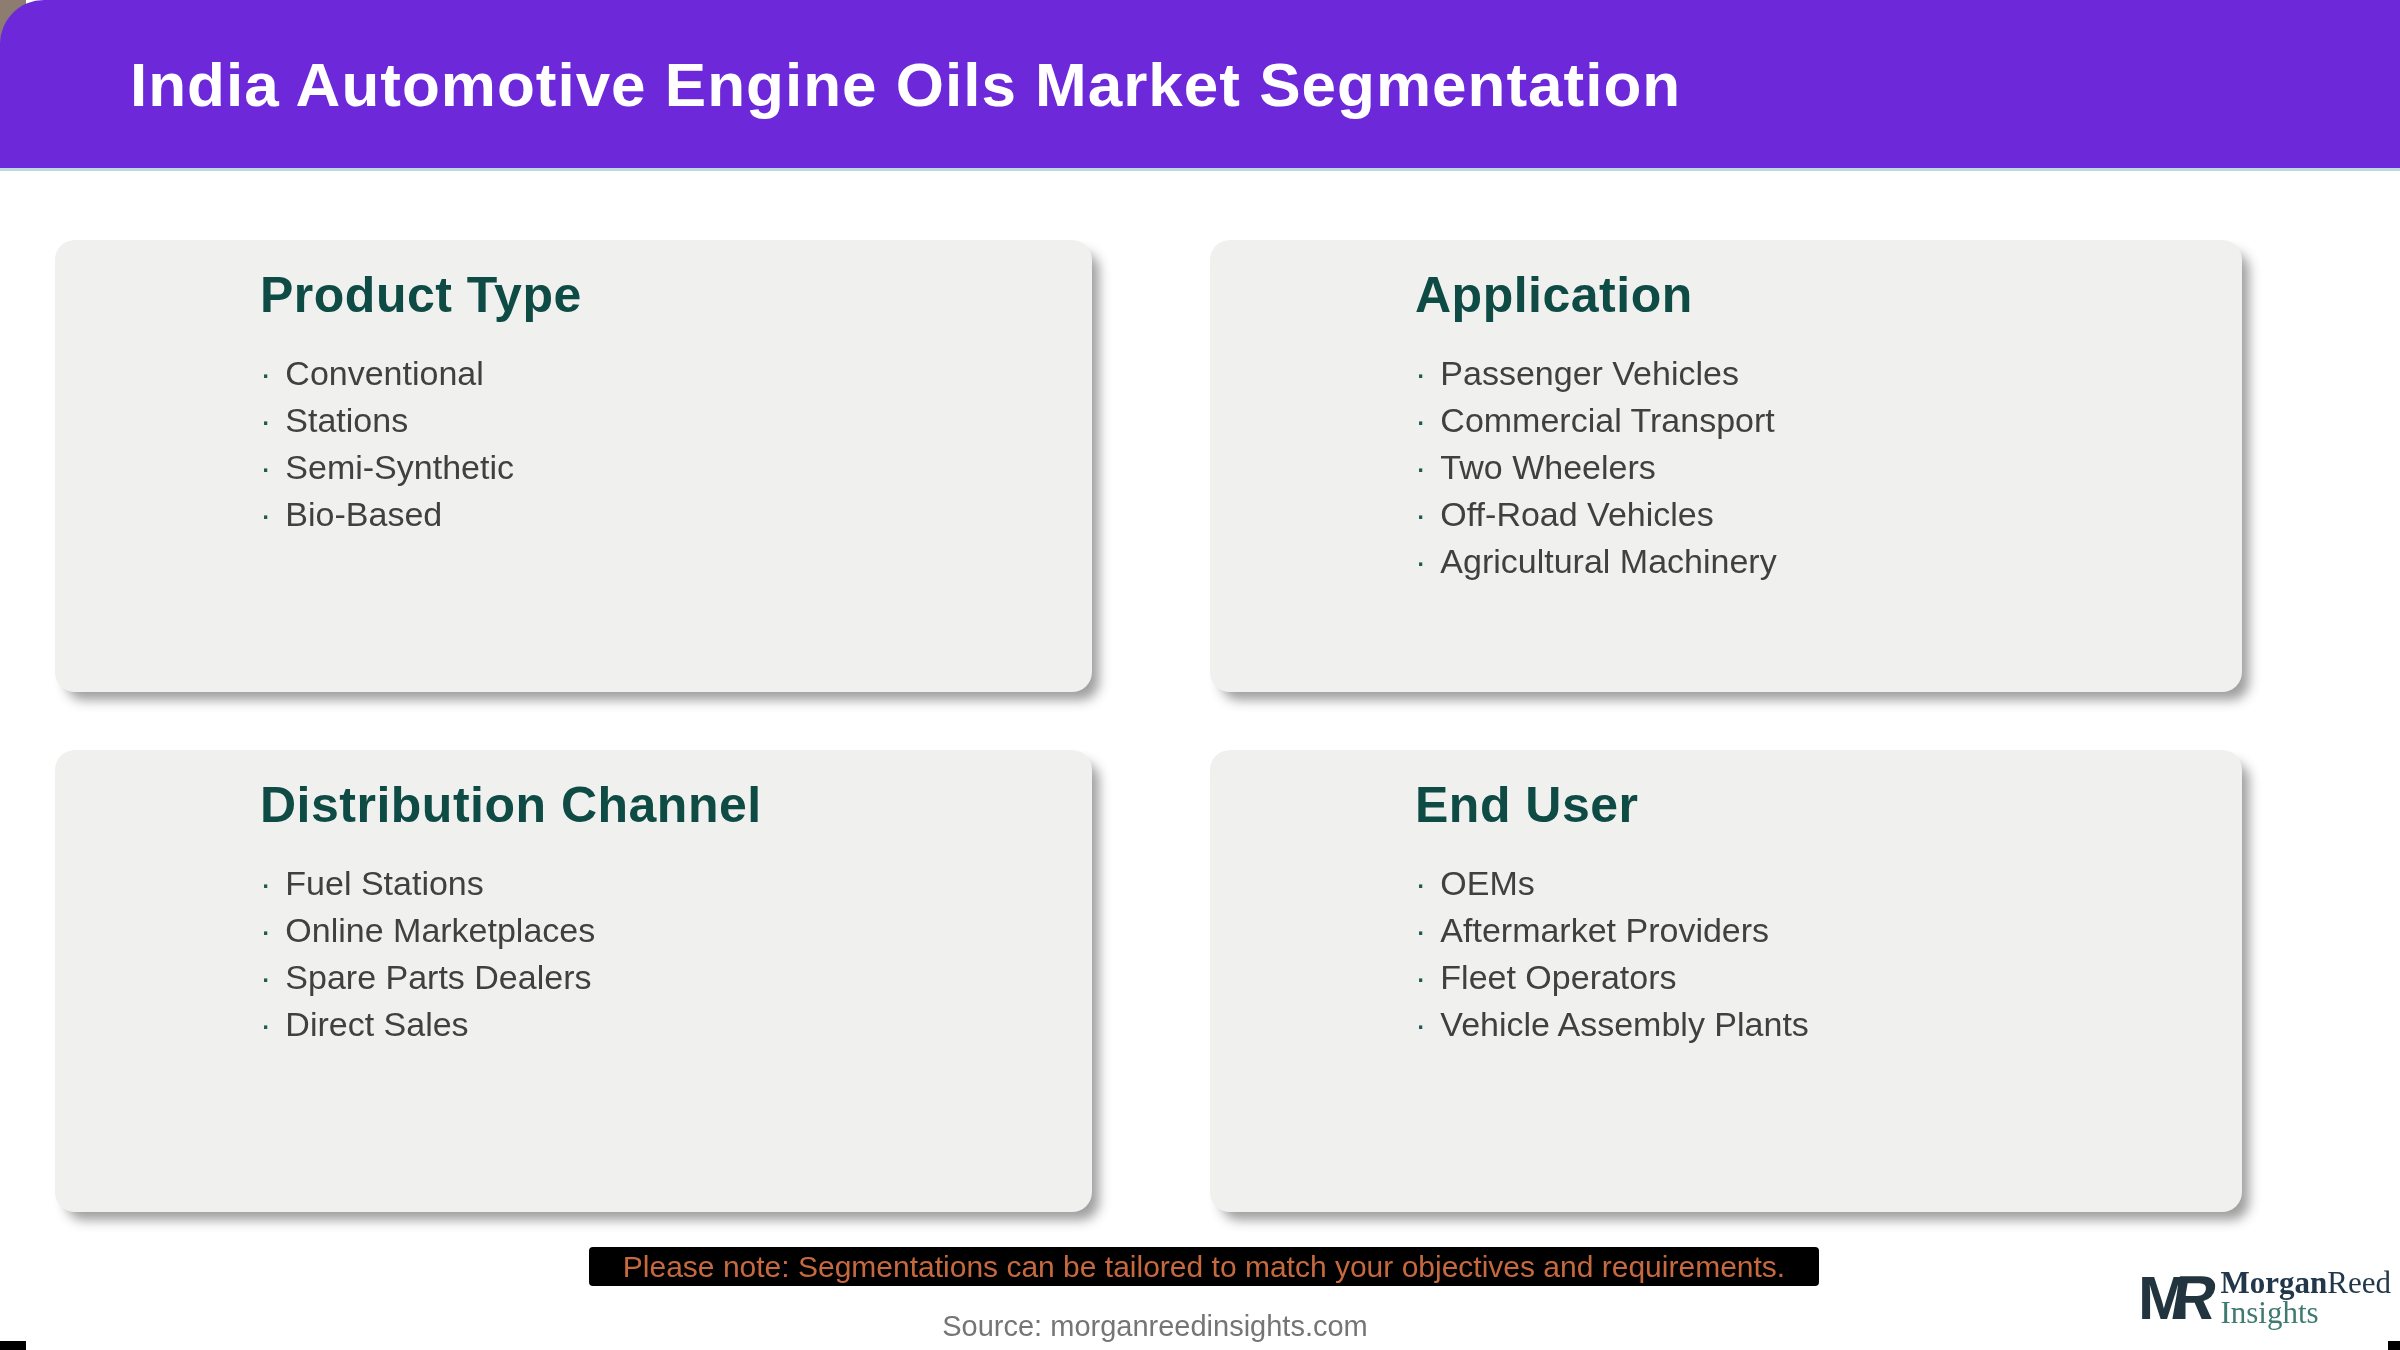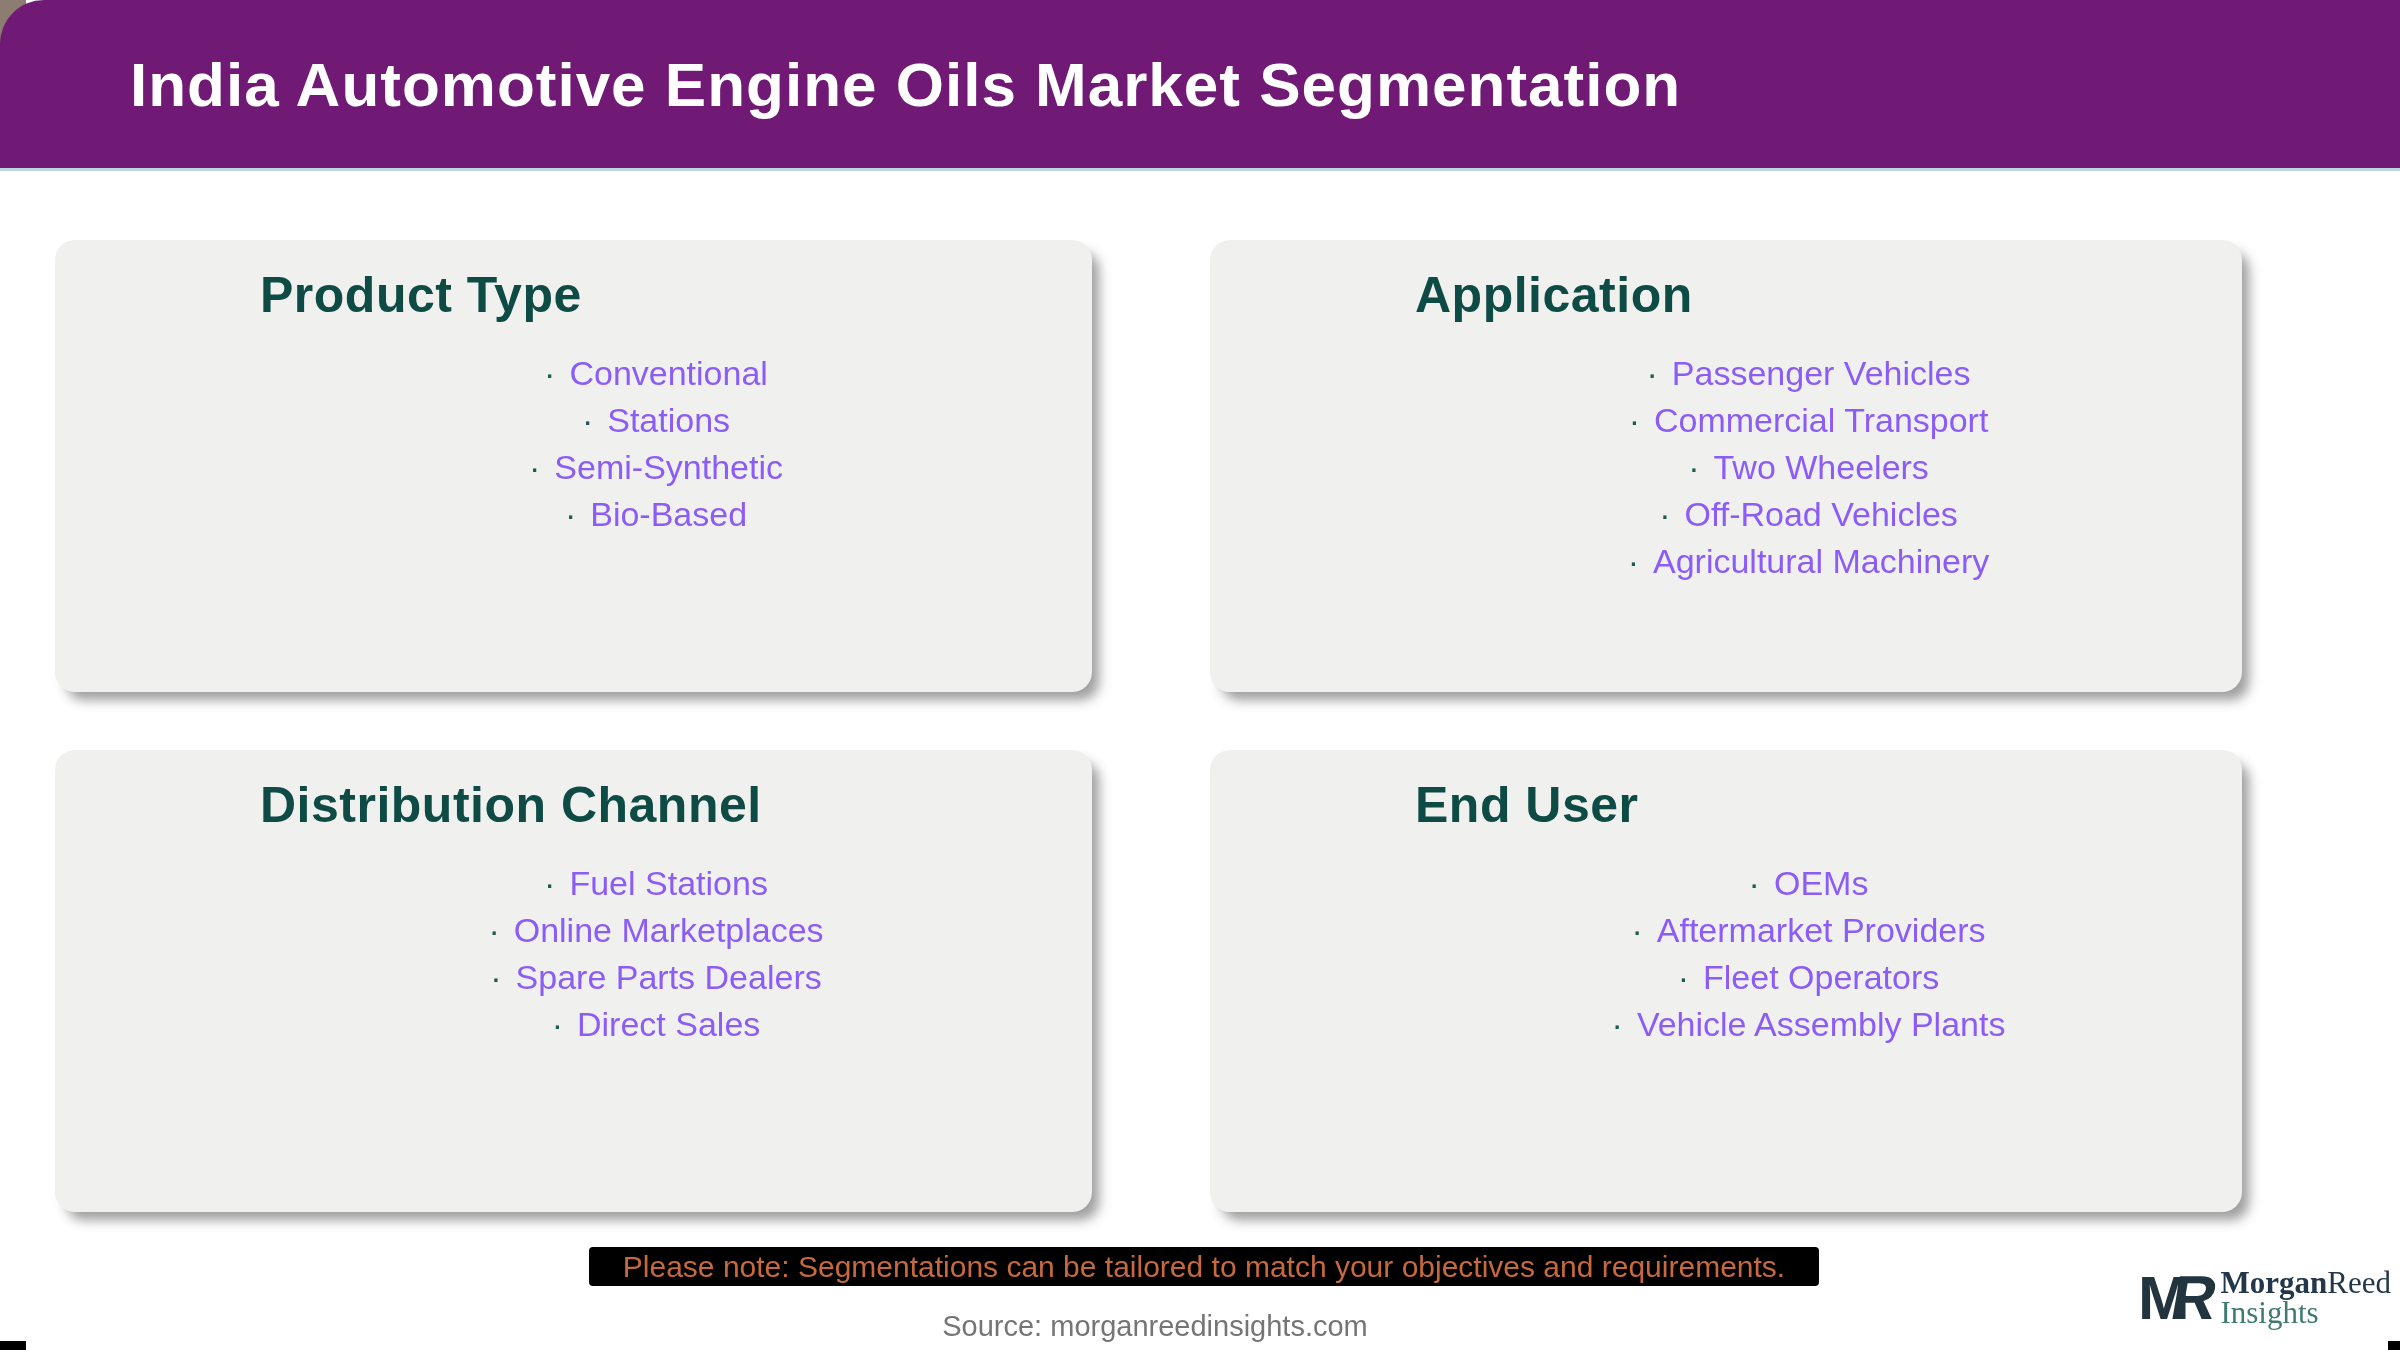--- a/index.html
+++ b/index.html
@@ -5,21 +5,21 @@
   html,body{margin:0;padding:0;background:#ffffff;}
   .canvas{
     position:relative;width:2400px;height:1350px;background:#ffffff;overflow:hidden;
     font-family:"Liberation Sans","DejaVu Sans",sans-serif;
   }
   
   .corner-artifact{position:absolute;left:0;top:0;width:26px;height:70px;background:#8d7d70;}
   
   .header{
     position:absolute;left:0;top:0;width:2400px;height:171px;
-    background:#701a75;border-top-left-radius:44px;
+    background:#6d28d9;border-top-left-radius:44px;
     border-bottom:3px solid #BCD9E0;
     display:flex;align-items:center;box-sizing:border-box;padding-left:130px;
   }
   .header h1{
     margin:0;color:#ffffff;font-size:62px;font-weight:700;letter-spacing:1px;
   }
   
   .card{
     position:absolute;background:#F0F0EF;border-radius:20px;
     box-shadow:9px 10px 12px -2px rgba(40,40,40,0.45);
@@ -27,21 +27,21 @@
   }
   .card-1{left:55px;top:240px;width:1037px;height:452px;}
   .card-2{left:1210px;top:240px;width:1032px;height:452px;}
   .card-3{left:55px;top:750px;width:1037px;height:462px;}
   .card-4{left:1210px;top:750px;width:1032px;height:462px;}
   .card h2{
     margin:0 0 26px 0;font-size:50px;font-weight:700;color:#0E4B45;letter-spacing:0.5px;
   }
   .card ul{margin:0;padding:0;list-style:none;}
   .card li{
-    font-size:34px;line-height:47px;color:#8b5cf6;white-space:nowrap;text-align:center;
+    font-size:34px;line-height:47px;color:#404040;white-space:nowrap;
   }
   .card li::before{content:"·";margin-right:14px;color:#1E5B53;}
   
   .note-banner{
     position:absolute;left:589px;top:1247px;width:1230px;height:39px;
     background:#000000;border-radius:4px;
     display:flex;align-items:center;justify-content:center;
   }
   .note-banner span{color:#C7693F;font-size:30px;}
   .source-line{

